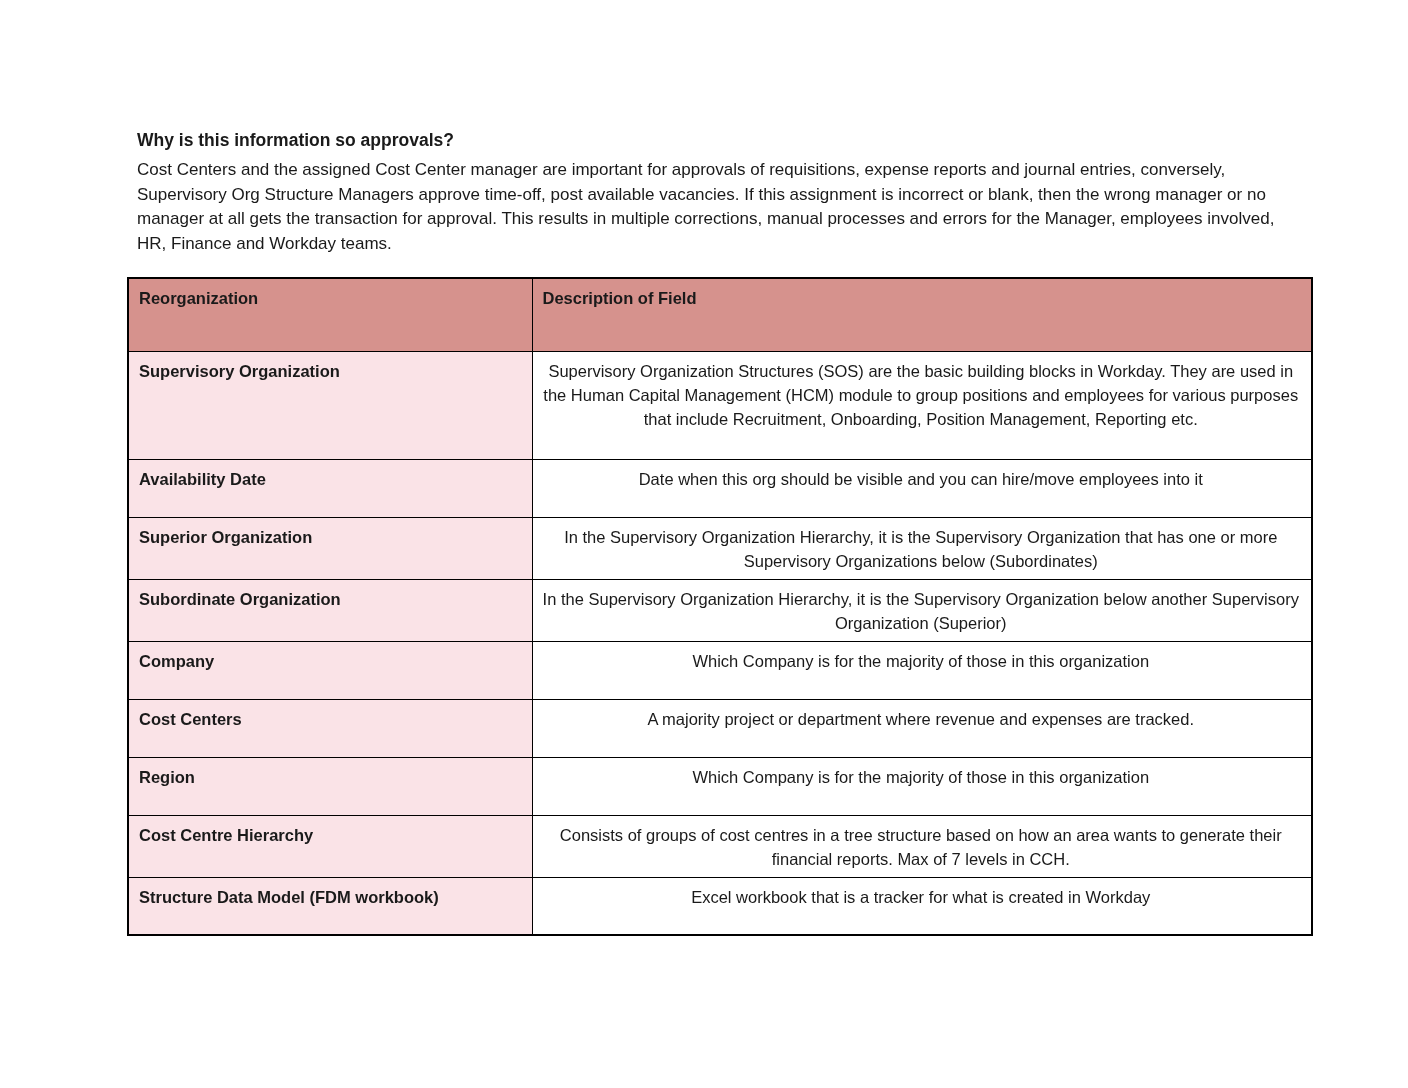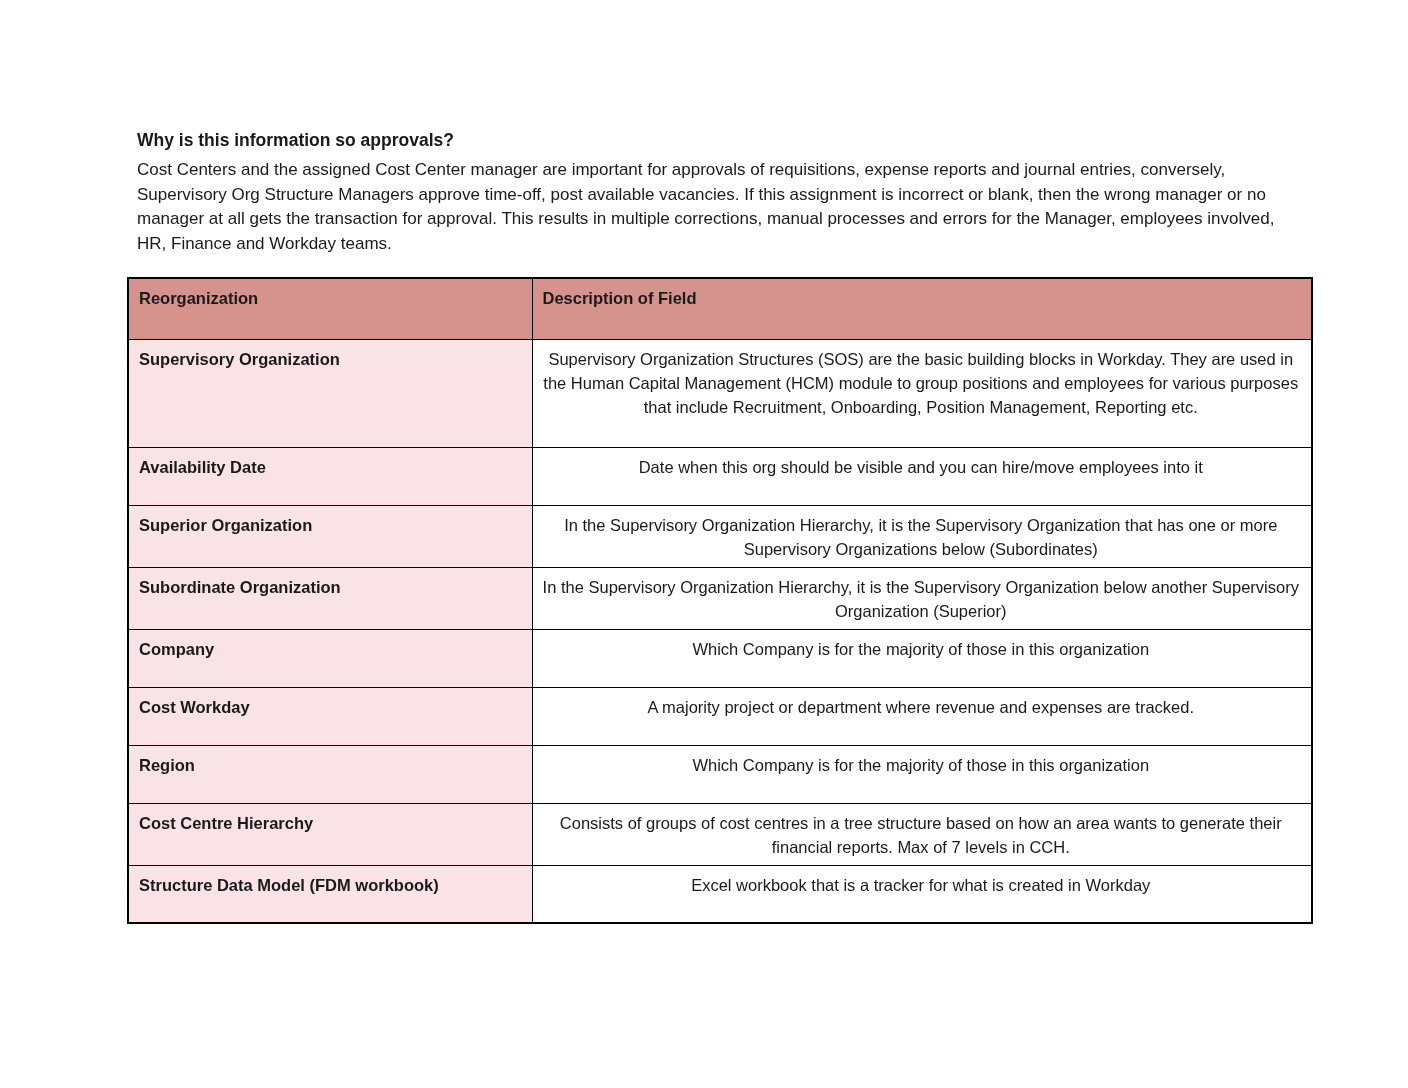--- a/index.html
+++ b/index.html
@@ -46,21 +46,21 @@
     vertical-align: top;
     padding: 7px 12px 6px 10px;
     font-size: 16.5px;
     line-height: 24px;
     overflow: hidden;
   }
   table.fields thead th {
     background: var(--header-bg, #d6928d);
     font-weight: bold;
     text-align: left;
-    height: 61px;
+    height: 73px;
     margin-left: 13px;
   }
   table.fields tbody td { height: 58px; }
   table.fields tbody tr.tall td { height: 108px; margin-left: 6px; }
   table.fields tbody td.field {
     background: var(--label-bg, #fae3e7);
     font-weight: bold;
   }
   table.fields tbody td.desc { background: #ffffff; text-align: center; }
 </style>
@@ -100,21 +100,21 @@
       </tr>
       <tr>
         <td class="field">Subordinate Organization</td>
         <td class="desc">In the Supervisory Organization Hierarchy, it is the Supervisory Organization below another Supervisory Organization (Superior)</td>
       </tr>
       <tr>
         <td class="field">Company</td>
         <td class="desc">Which Company is for the majority of those in this organization</td>
       </tr>
       <tr>
-        <td class="field">Cost Workday</td>
+        <td class="field">Cost Centers</td>
         <td class="desc">A majority project or department where revenue and expenses are tracked.</td>
       </tr>
       <tr>
         <td class="field">Region</td>
         <td class="desc">Which Company is for the majority of those in this organization</td>
       </tr>
       <tr>
         <td class="field">Cost Centre Hierarchy</td>
         <td class="desc">Consists of groups of cost centres in a tree structure based on how an area wants to generate their financial reports. Max of 7 levels in CCH.</td>
       </tr>

